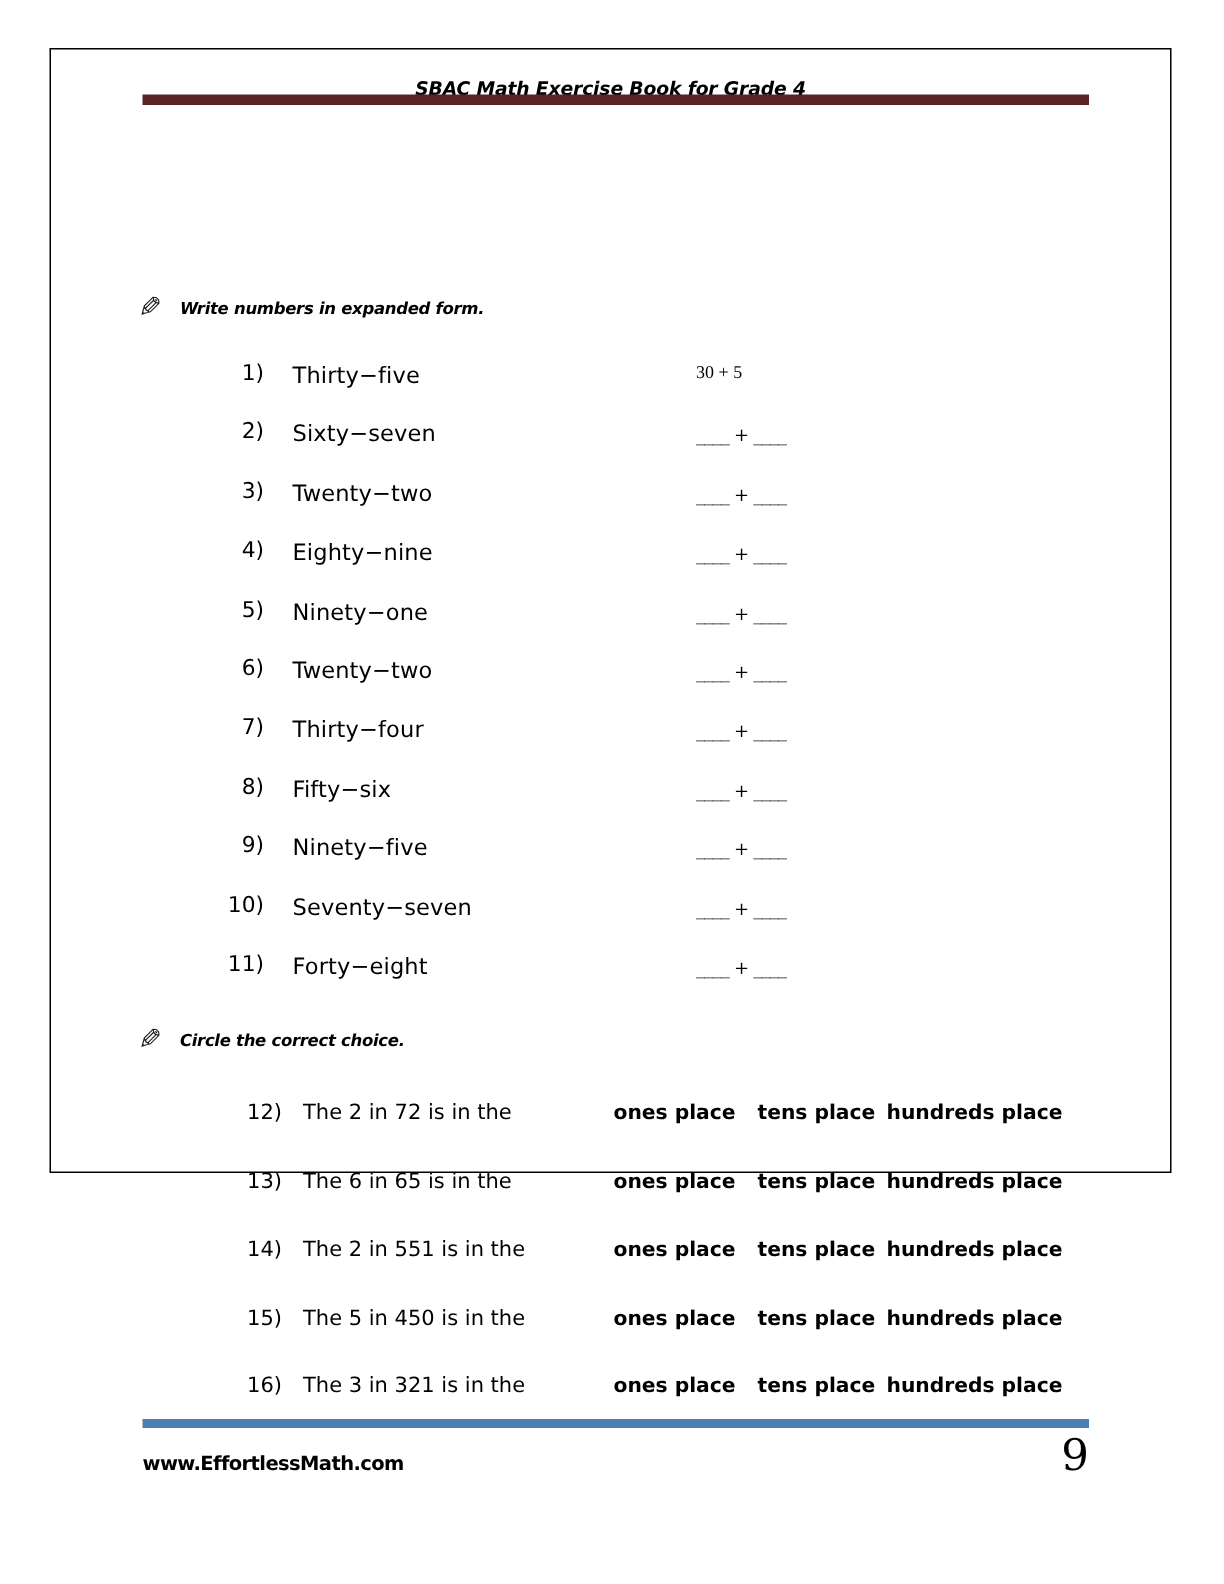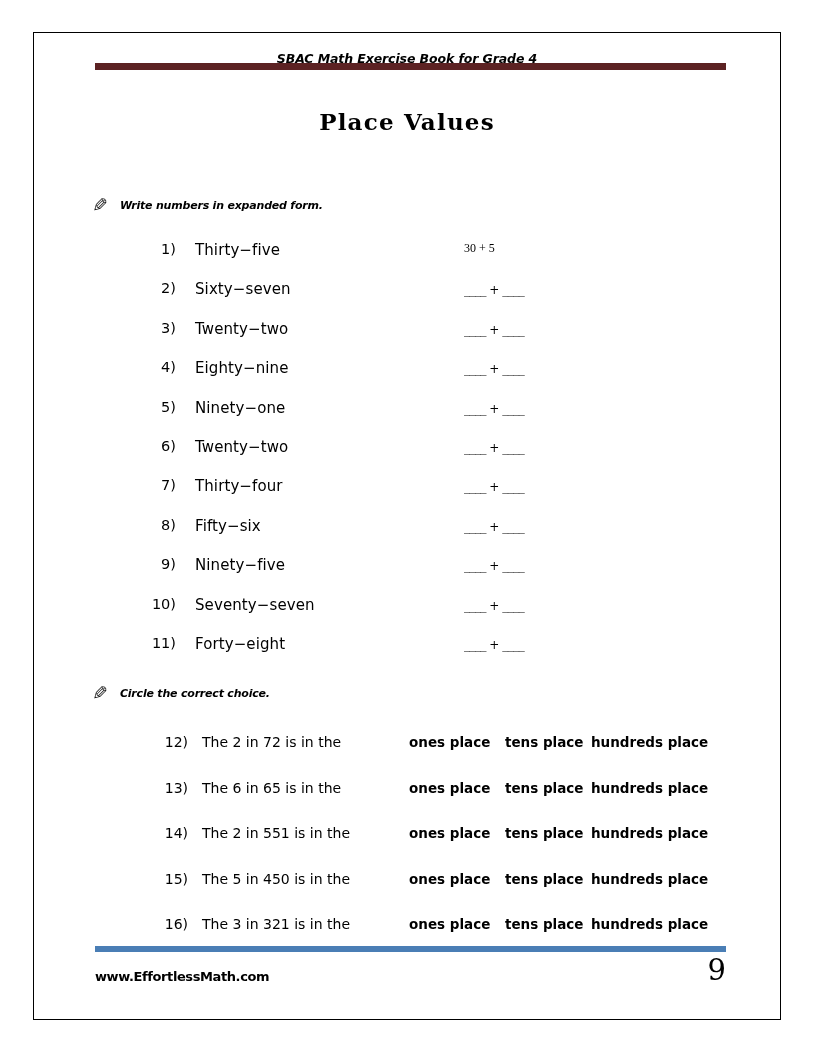--- a/index.html
+++ b/index.html
@@ -14,21 +14,21 @@
     font-family: "Liberation Sans", sans-serif;
     color: #000000;
     overflow: hidden;
   }
 
   #page {
     position: absolute;
     left: 33px;
     top: 32px;
     width: 748px;
-    height: 988px;
+    height: 750px;
     border: 1.5px solid #000000;
     box-sizing: border-box;
     background: #ffffff;
   }
 
   
   .header-title {
     position: absolute;
     left: 0;
     top: 18px;
@@ -203,21 +203,20 @@
 </style>
 </head>
 <body>
 
 <div id="page">
 
   <div class="header-title">SBAC Math Exercise Book for Grade 4</div>
 
   <div class="rule-top"></div>
 
-  <h1 class="page-title">Place Values</h1>
 
   <div class="instruction" id="instruction-1">
     <span class="pen-icon">✎</span>
     <span class="instruction-text">Write numbers in expanded form.</span>
   </div>
 
   <div id="expanded-list">
       <div class="expanded-row">
         <span class="item-num">1)</span>
         <span class="item-word">Thirty−five</span>

